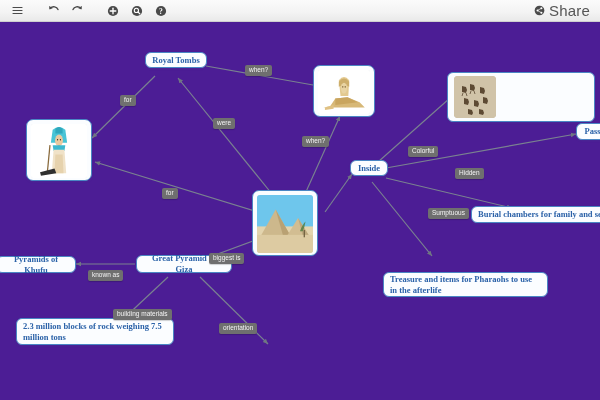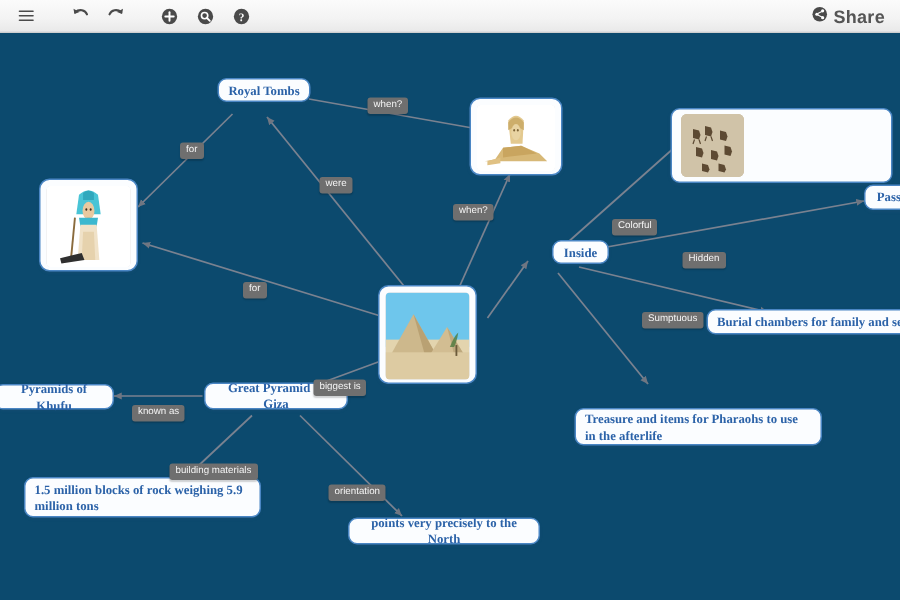--- a/index.html
+++ b/index.html
@@ -47,33 +47,32 @@
 
   #share-button {
     display: flex;
     align-items: center;
     gap: 4px;
     padding: 0 4px;
     height: 20px;
     cursor: pointer;
   }
   #share-label {
-    font-size: 12px;
+    font-size: 15px;
     color: #555;
     letter-spacing: .2px;
-    font-weight: bold;
   }
 
   
   #canvas {
     position: absolute;
     left: 0; top: 22px;
     width: 600px;
     height: 378px;
-    background: #0c4a6e;
+    background: #4c1d95;
     overflow: hidden;
   }
   #edges {
     position: absolute;
     left: 0; top: 0;
     width: 600px; height: 378px;
     pointer-events: none;
   }
 
   
@@ -378,21 +377,21 @@
             <path d="M44 19 L56 34 L49 34 Z" fill="#bda87d"></path>
             <rect x="0" y="33" width="60" height="15" fill="#ddcba2"></rect>
             <path d="M46 30 q3 -6 6 -8 q-1 5 -3 8 z" fill="#4e7a3f" opacity="0.8"></path>
             <rect x="50" y="29" width="1.3" height="6" fill="#6b5a3a"></rect>
           </svg>
         </div>
         <div class="cap">Pyramids</div>
       </div>
     </div>
 
-    <div class="node" style="left:368px; top:138px; width:38px; height:16px;justify-content:center;">
+    <div class="node" style="left:350px; top:138px; width:38px; height:16px;justify-content:center;">
       <span>Inside</span>
     </div>
 
     <div class="node" style="left:576px; top:101px; width:60px; height:17px;">
       <span>Passageway</span>
     </div>
 
     <div class="node text-left" style="left:471px; top:184px; width:165px; height:17px;">
       <span>Burial chambers for family and ser</span>
     </div>
@@ -403,26 +402,23 @@
 
     <div class="node" style="left:-4px; top:234px; width:80px; height:17px;">
       <span>Pyramids of Khufu</span>
     </div>
 
     <div class="node" style="left:136px; top:233px; width:96px; height:18px;">
       <span>Great Pyramid of Giza</span>
     </div>
 
     <div class="node text-left" style="left:16px; top:296px; width:158px; height:27px;">
-      <span>1.5 million blocks of rock weighing 5.9 million tons</span>
-    </div>
-
-    <div class="node" style="left:232px; top:323px; width:128px; height:18px;">
-      <span>points very precisely to the North</span>
-    </div>
+      <span>2.3 million blocks of rock weighing 7.5 million tons</span>
+    </div>
+
 
     <div class="edge-label" style="left:245px; top:43px;">when?</div>
 
     <div class="edge-label" style="left:120px; top:73px;">for</div>
 
     <div class="edge-label" style="left:213px; top:96px;">were</div>
 
     <div class="edge-label" style="left:302px; top:114px;">when?</div>
 
     <div class="edge-label" style="left:162px; top:166px;">for</div>

